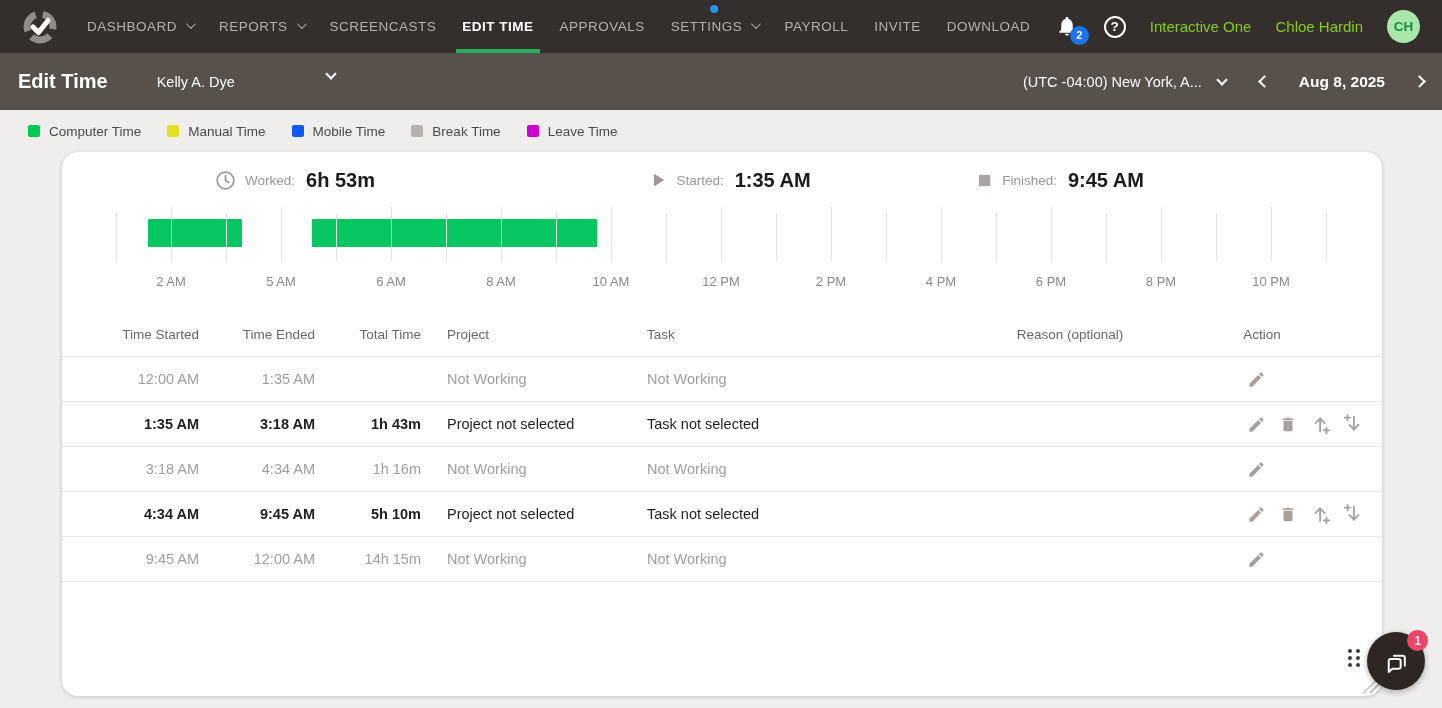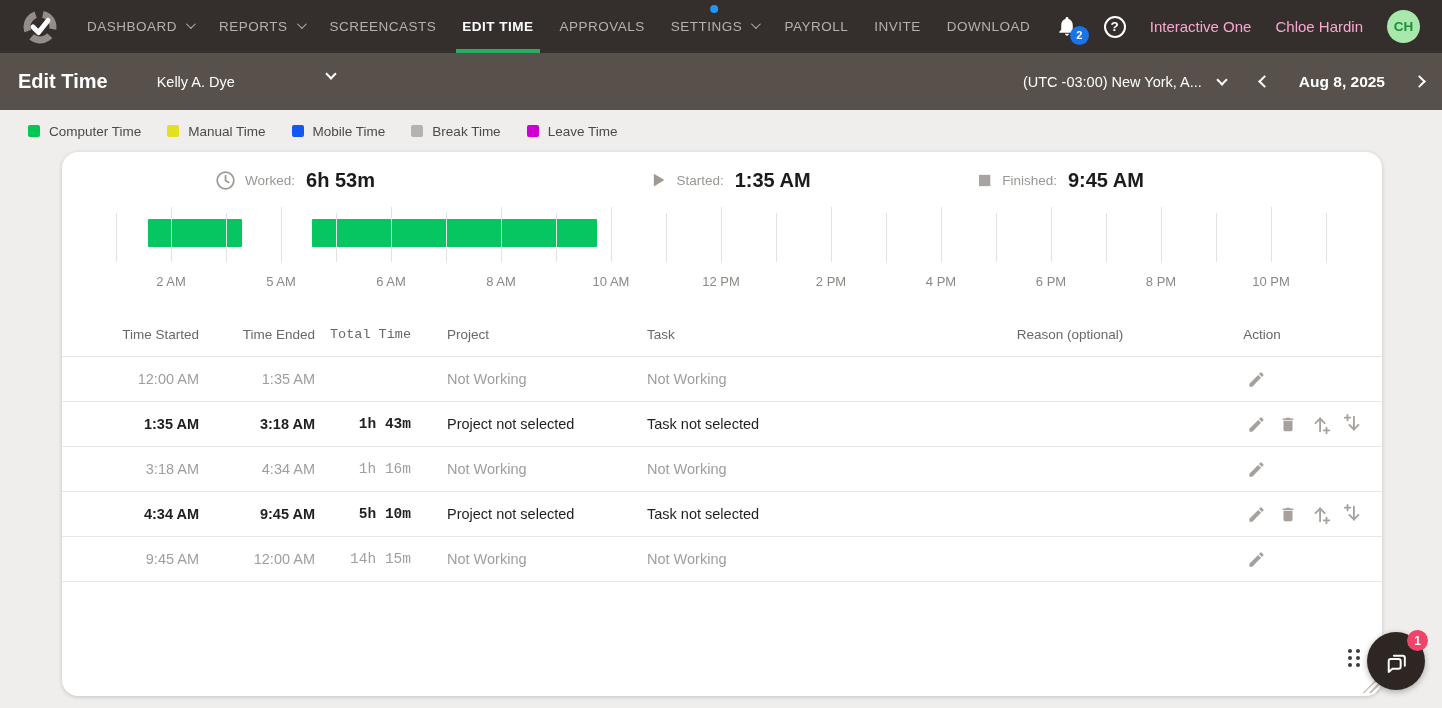--- a/index.html
+++ b/index.html
@@ -20,21 +20,21 @@
   .nav-dot { position:absolute; top:5px; left:50%; transform:translateX(-60%); width:8px; height:8px;
              border-radius:50%; background:#2196f3; }
   .topnav-right { margin-left:auto; display:flex; align-items:center; gap:24px; padding-right:6px; }
   .bell-wrap { position:relative; cursor:pointer; width:24px; height:26px; }
   .bell-badge { position:absolute; right:-9px; bottom:-5px; width:19px; height:19px; border-radius:50%;
                 background:#1a73e8; color:#fff; font-size:11px; font-weight:bold; display:flex;
                 align-items:center; justify-content:center; }
   .help-circle { width:22px; height:22px; border:2px solid #fff; border-radius:50%; color:#fff;
                  font-size:13.5px; font-weight:bold; display:flex; align-items:center; justify-content:center;
                  cursor:pointer; }
-  .top-text { color:#f9a8d4; font-size:15px; white-space:nowrap; }
+  .top-text { color:#84cc16; font-size:15px; white-space:nowrap; }
   .avatar { width:33px; height:33px; border-radius:50%; background:#a9e8ab; color:#1e8e3e;
             font-size:13.5px; font-weight:bold; display:flex; align-items:center; justify-content:center;
             cursor:pointer; }
 
   
   .subheader { position:absolute; top:53px; left:0; width:1442px; height:57px; background:#57504b;
                display:flex; align-items:center; padding:0 18px; color:#fff; }
   .page-title { font-size:20px; font-weight:bold; }
   .person-select { margin-left:49px; width:178px; display:flex; align-items:flex-start; justify-content:space-between;
                    font-size:14.5px; cursor:pointer; }
@@ -75,21 +75,21 @@
   .thead { position:absolute; top:160px; left:0; width:1320px; height:45px; border-bottom:1px solid #e8e6e4;padding-left:11px; }
   .th { position:absolute; top:0; height:45px; line-height:45px; font-size:13.5px; color:#6b6764; }
   .tbody { position:absolute; top:205px; left:0; width:1320px; }
   .trow { position:relative; height:45px; border-bottom:1px solid #eae8e6; }
   .td { position:absolute; top:0; height:45px; line-height:45px; font-size:14.5px; color:#1f1f1f; overflow:hidden; white-space:nowrap; }
   .trow.dim .td { color:#9e9e9e; }
   .td.t-bold { font-weight:bold; }
   .trow.dim .td.t-bold { font-weight:normal; }
   .c1 { left:0;    width:137px; text-align:right; }
   .c2 { left:140px; width:113px; text-align:right; }
-  .c3 { left:249px; width:100px; text-align:right;font-family:Liberation Mono, monospace; }
+  .c3 { left:259px; width:100px; text-align:right; }
   .c4 { left:385px; width:195px; text-align:left; }
   .c5 { left:585px; width:280px; text-align:left; }
   .c6 { left:900px; width:216px; text-align:center; }
   .c7 { left:1140px; width:120px; text-align:center; }
   .act { position:absolute; top:50%; transform:translate(-50%,-50%); width:22px; height:22px;
          display:flex; align-items:center; justify-content:center; cursor:pointer; }
 
   
   .dots-grid { position:absolute; left:1284px; top:495px; width:16px; height:22px; display:grid;
                grid-template-columns:repeat(2,1fr); grid-template-rows:repeat(3,1fr); cursor:grab; }
@@ -162,21 +162,21 @@
 </div>
 
 <div class="subheader">
   <span class="page-title">Edit Time</span>
   <div class="person-select">
     <span>Kelly A. Dye</span>
     <span class="chev-w"></span>
   </div>
   <div class="sub-right">
     <div class="tz">
-      <span>(UTC -03:00) New York, A...</span>
+      <span>(UTC -04:00) New York, A...</span>
       <span class="chev-w"></span>
     </div>
     <div class="date-nav">
       <span class="angle left"></span>
       <span class="date-label">Aug 8, 2025</span>
       <span class="angle right"></span>
     </div>
   </div>
 </div>
 

